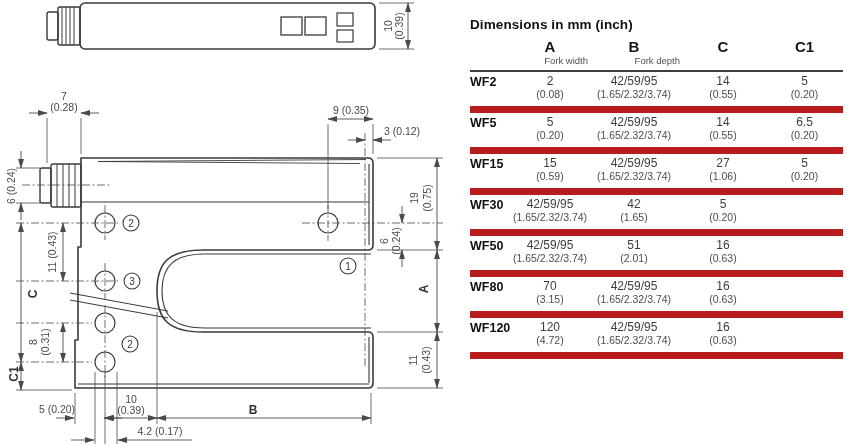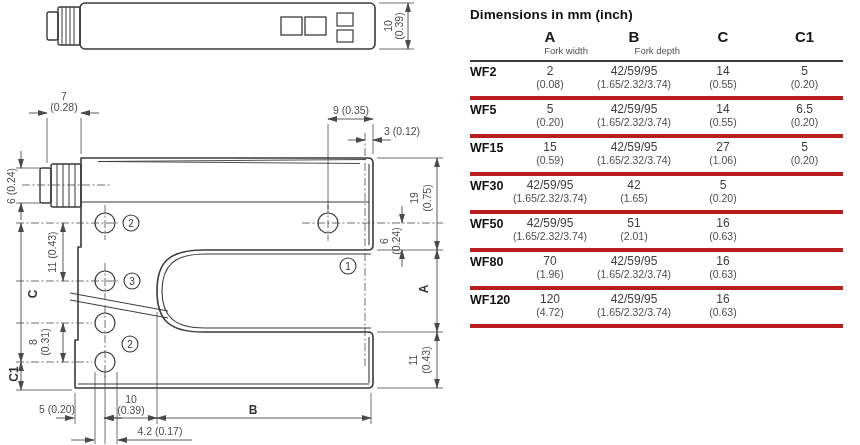--- a/index.html
+++ b/index.html
@@ -4,28 +4,28 @@
 <style>
   html,body{margin:0;padding:0;background:#fff;}
   .stage{position:relative;width:860px;height:445px;background:#fff;overflow:hidden;
          font-family:"Liberation Sans",sans-serif;}
   .drawing{position:absolute;left:0;top:0;width:460px;height:445px;}
   svg text{font-family:"Liberation Sans",sans-serif;}
   .dimtxt{font-size:10.5px;fill:#4a4a4a;}
   .dimbold{font-size:12px;font-weight:bold;fill:#333;}
   .callout{font-size:10px;fill:#333;}
   
-  .dim-table{position:absolute;left:460px;top:2px;width:400px;}
+  .dim-table{position:absolute;left:460px;top:12px;width:400px;}
   .tbl-title{font-size:13.5px;font-weight:bold;color:#101010;padding:5px 0 0 10px;letter-spacing:0.1px;}
   .tbl-inner{margin-left:10px;width:373px;}
   .grid-row{display:grid;grid-template-columns:42px 76px 92px 86px 77px;}
   .tbl-head{border-bottom:2px solid #3c3c3c;padding-top:7px;padding-bottom:3px;}
   .hcell{text-align:center;font-size:15px;font-weight:bold;color:#161616;line-height:16px;}
   .subcell{text-align:right;font-size:9.5px;color:#4f4f4f;line-height:12px;}
-  .data-row{border-bottom:4px solid #b91c1c;height:32px;padding-top:2px;}
+  .data-row{border-bottom:7px solid #b91c1c;height:32px;padding-top:2px;}
   .cell{text-align:center;}
   .mm{font-size:12px;color:#3d3d3d;line-height:14px;}
   .in{font-size:10.5px;color:#4d4d4d;line-height:13px;}
   .model{font-size:12.5px;font-weight:bold;color:#101010;text-align:left;line-height:15px;padding-top:1px;}
 </style>
 </head>
 <body>
 
 <div class="stage">
 
@@ -269,21 +269,21 @@
         <div class="cell">
             <div class="mm">16</div>
             <div class="in">(0.63)</div>
           </div>
       </div>
 
       <div class="grid-row data-row">
         <div class="model">WF80</div>
         <div class="cell">
             <div class="mm">70</div>
-            <div class="in">(1.96)</div>
+            <div class="in">(3.15)</div>
           </div>
         <div class="cell">
             <div class="mm">42/59/95</div>
             <div class="in">(1.65/2.32/3.74)</div>
           </div>
         <div class="cell">
             <div class="mm">16</div>
             <div class="in">(0.63)</div>
           </div>
       </div>

